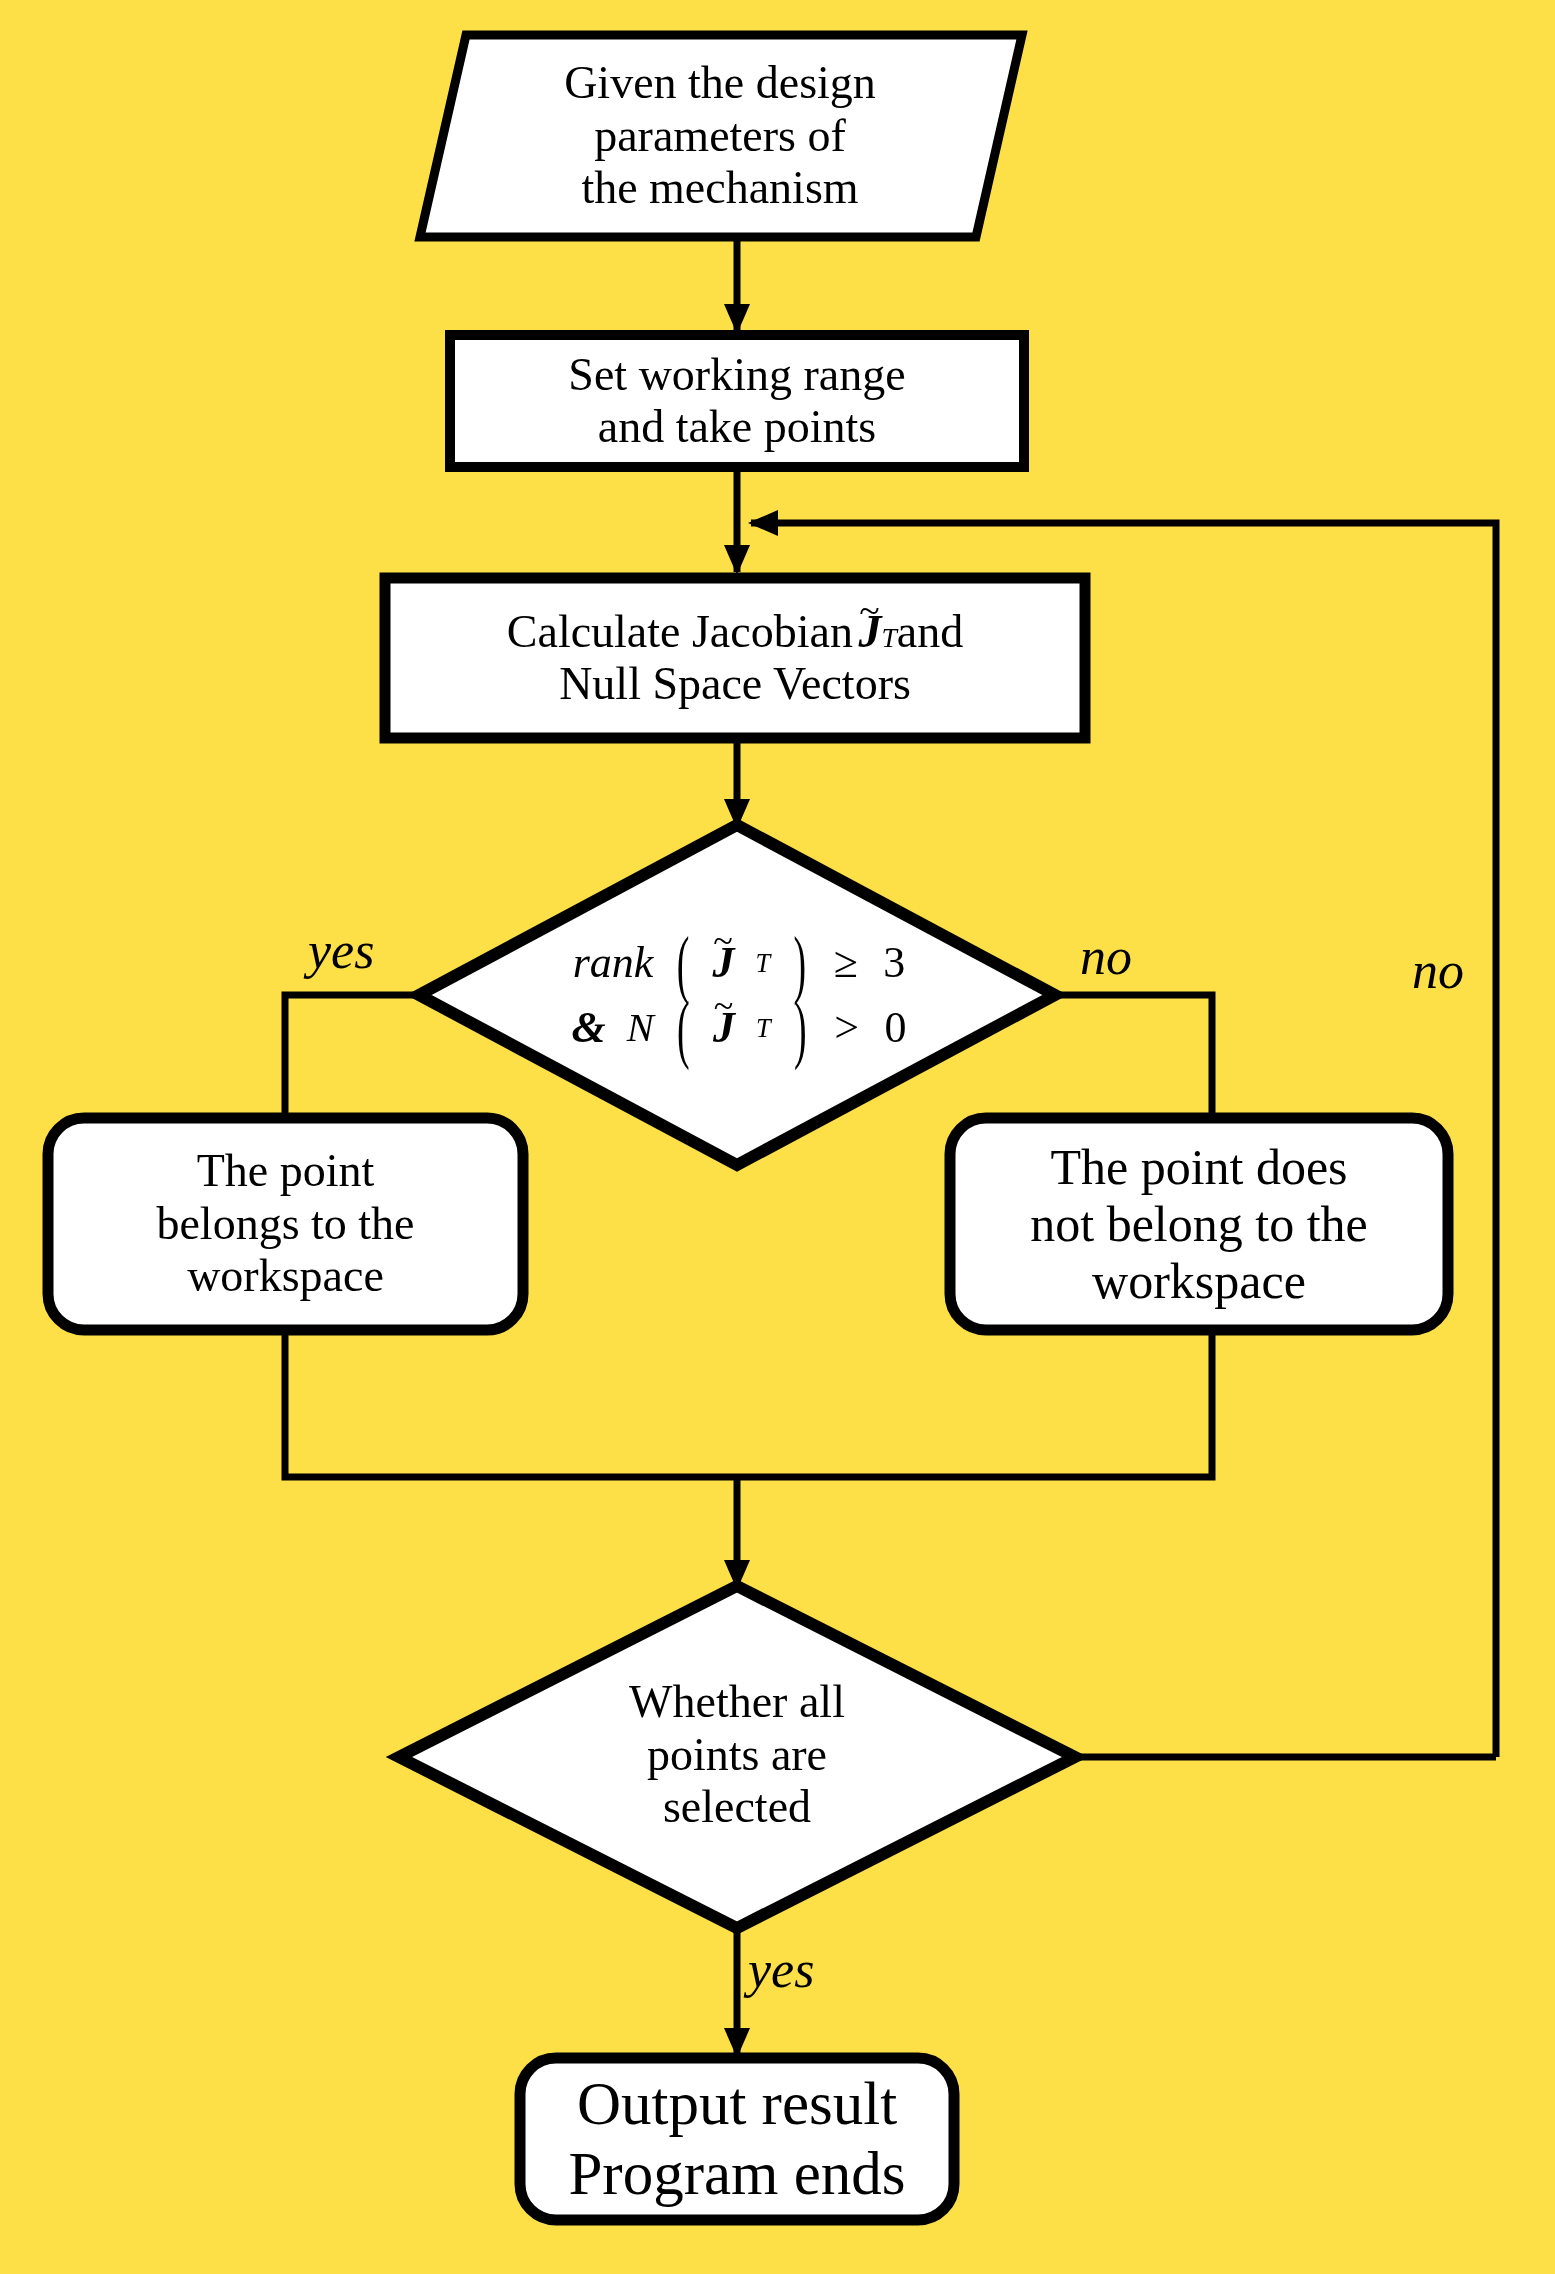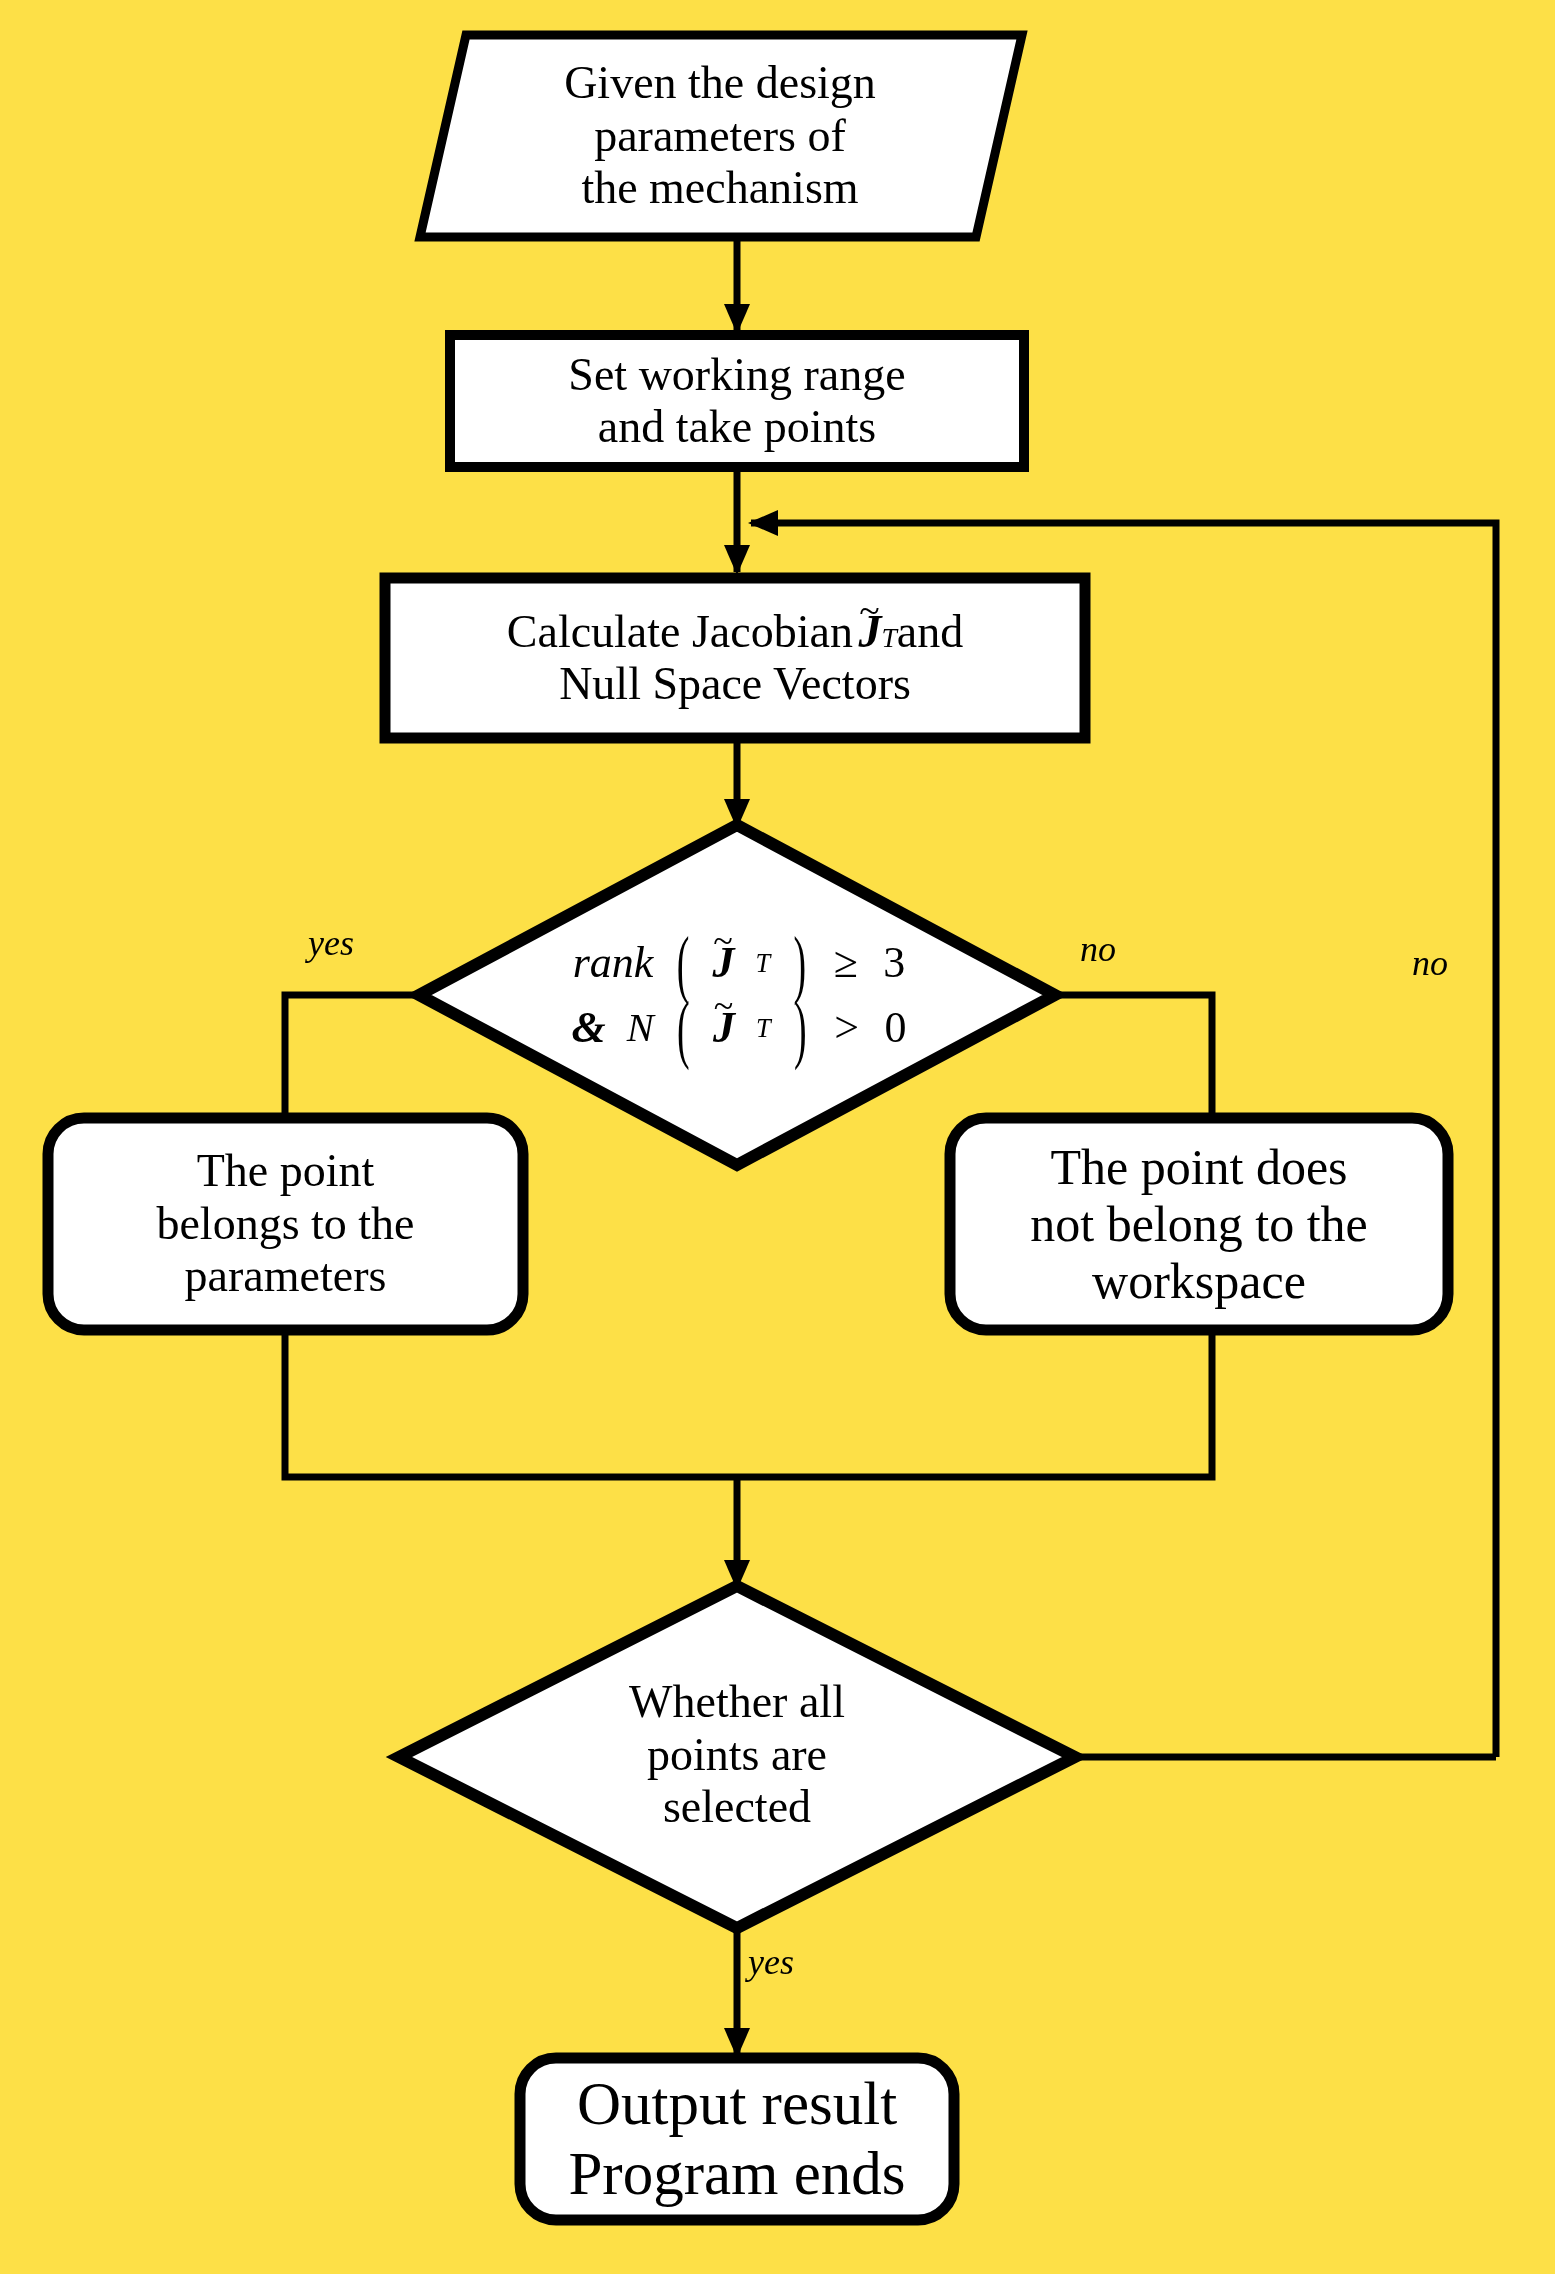--- a/index.html
+++ b/index.html
@@ -32,21 +32,21 @@
     font-family: "Liberation Serif", "DejaVu Serif", serif;
     line-height: 1.14;
     white-space: pre-line;
     pointer-events: none;
   }
   .edge-label {
     position: absolute;
     color: #000000;
     font-family: "Liberation Serif", "DejaVu Serif", serif;
     font-style: italic;
-    font-size: 36px;
+    font-size: 52px;
     line-height: 1;
     white-space: nowrap;
   }
   .math {
     position: absolute;
     display: flex;
     flex-direction: column;
     align-items: center;
     justify-content: center;
     color: #000000;
@@ -198,21 +198,21 @@
       </span>
       <span class="sup">T</span>
       <span class="paren">)</span>
       <span class="rel">&gt;</span>
       <span class="num">0</span>
     </div>
   </div>
 
   <div class="node-text" style="left:48px; top:1118px; width:475px; height:212px; font-size:46px;">The point
 belongs to the
-parameters</div>
+workspace</div>
 
   <div class="node-text" style="left:950px; top:1118px; width:498px; height:212px; font-size:50px;">The point does
 not belong to the
 workspace</div>
 
   <div class="node-text" style="left:557px; top:1650px; width:360px; height:210px; font-size:46px;">Whether all
 points are
 selected</div>
 
   <div class="node-text" style="left:520px; top:2058px; width:434px; height:162px; font-size:61px;">Output result

